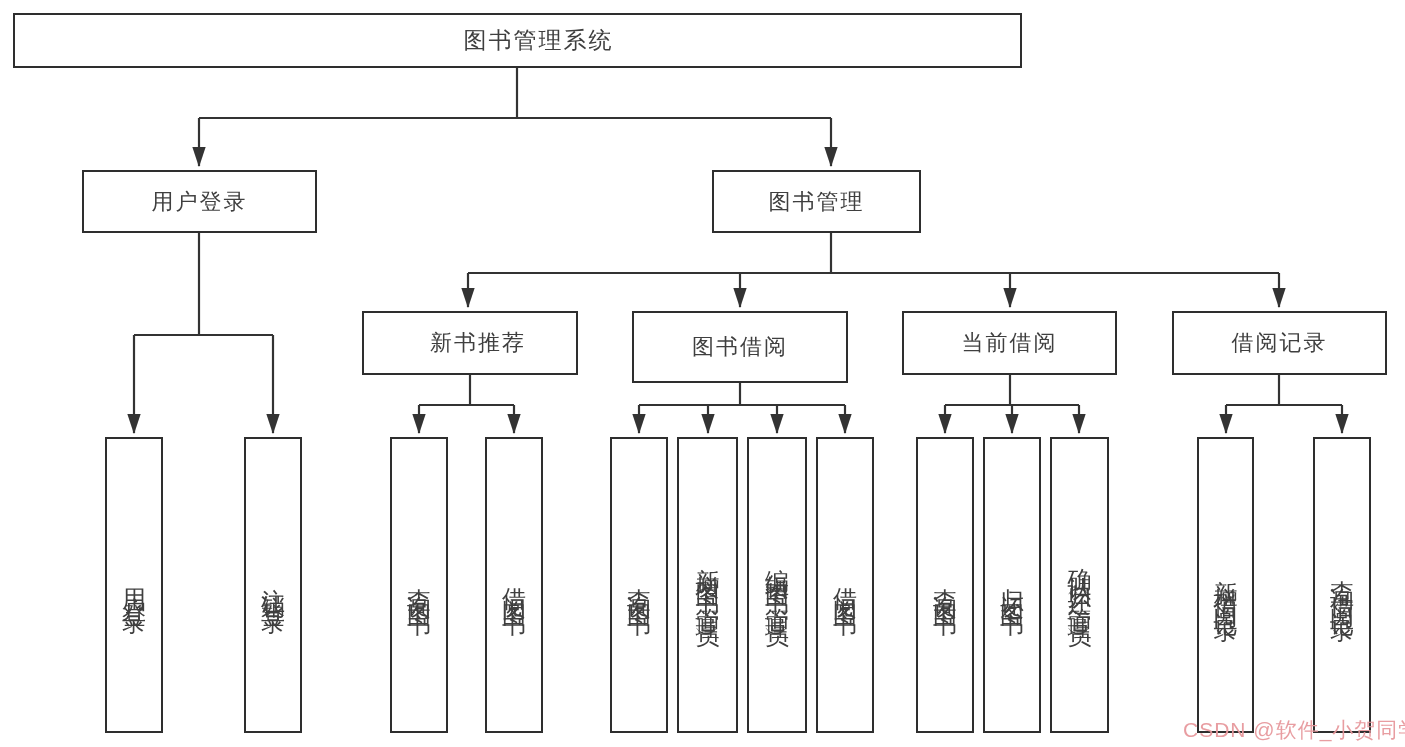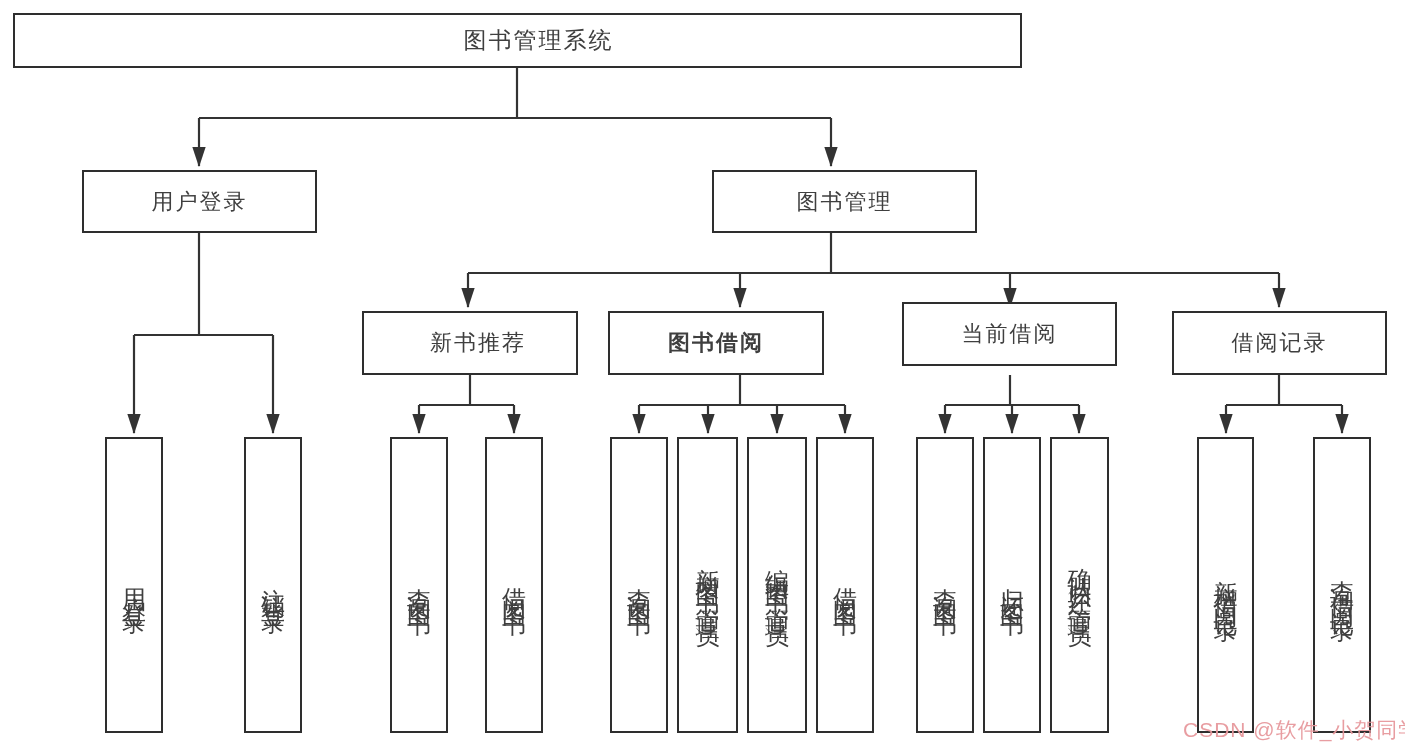--- a/index.html
+++ b/index.html
@@ -104,25 +104,25 @@
       <path d="M1279,375 V405"></path>
       <path d="M1226,405 H1342"></path>
       <path d="M1226,405 V433" marker-end="url(#arrow)"></path>
       <path d="M1342,405 V433" marker-end="url(#arrow)"></path>
     </g>
   </svg>
 
   <div class="node hbox root-box" style="left:13px; top:13px; width:1009px; height:55px;padding-left:42px;">图书管理系统</div>
 
   <div class="node hbox" style="left:82px; top:170px; width:235px; height:63px;">用户登录</div>
-  <div class="node hbox" style="left:712px; top:170px; width:265px; height:63px;">图书管理</div>
+  <div class="node hbox" style="left:712px; top:170px; width:209px; height:63px;">图书管理</div>
 
   <div class="node hbox" style="left:362px; top:311px; width:216px; height:64px;padding-left:16px;">新书推荐</div>
-  <div class="node hbox" style="left:608px; top:311px; width:216px; height:64px;font-weight:bold;">图书借阅</div>
-  <div class="node hbox" style="left:902px; top:302px; width:215px; height:64px;">当前借阅</div>
+  <div class="node hbox" style="left:632px; top:311px; width:216px; height:72px;">图书借阅</div>
+  <div class="node hbox" style="left:902px; top:311px; width:215px; height:64px;">当前借阅</div>
   <div class="node hbox" style="left:1172px; top:311px; width:215px; height:64px;">借阅记录</div>
 
   <div class="node vbox" style="left:105px; top:437px; width:58px; height:296px;">
     <span class="vtext">用户登录</span>
   </div>
   <div class="node vbox" style="left:244px; top:437px; width:58px; height:296px;">
     <span class="vtext">注销登录</span>
   </div>
 
   <div class="node vbox" style="left:390px; top:437px; width:58px; height:296px;">

